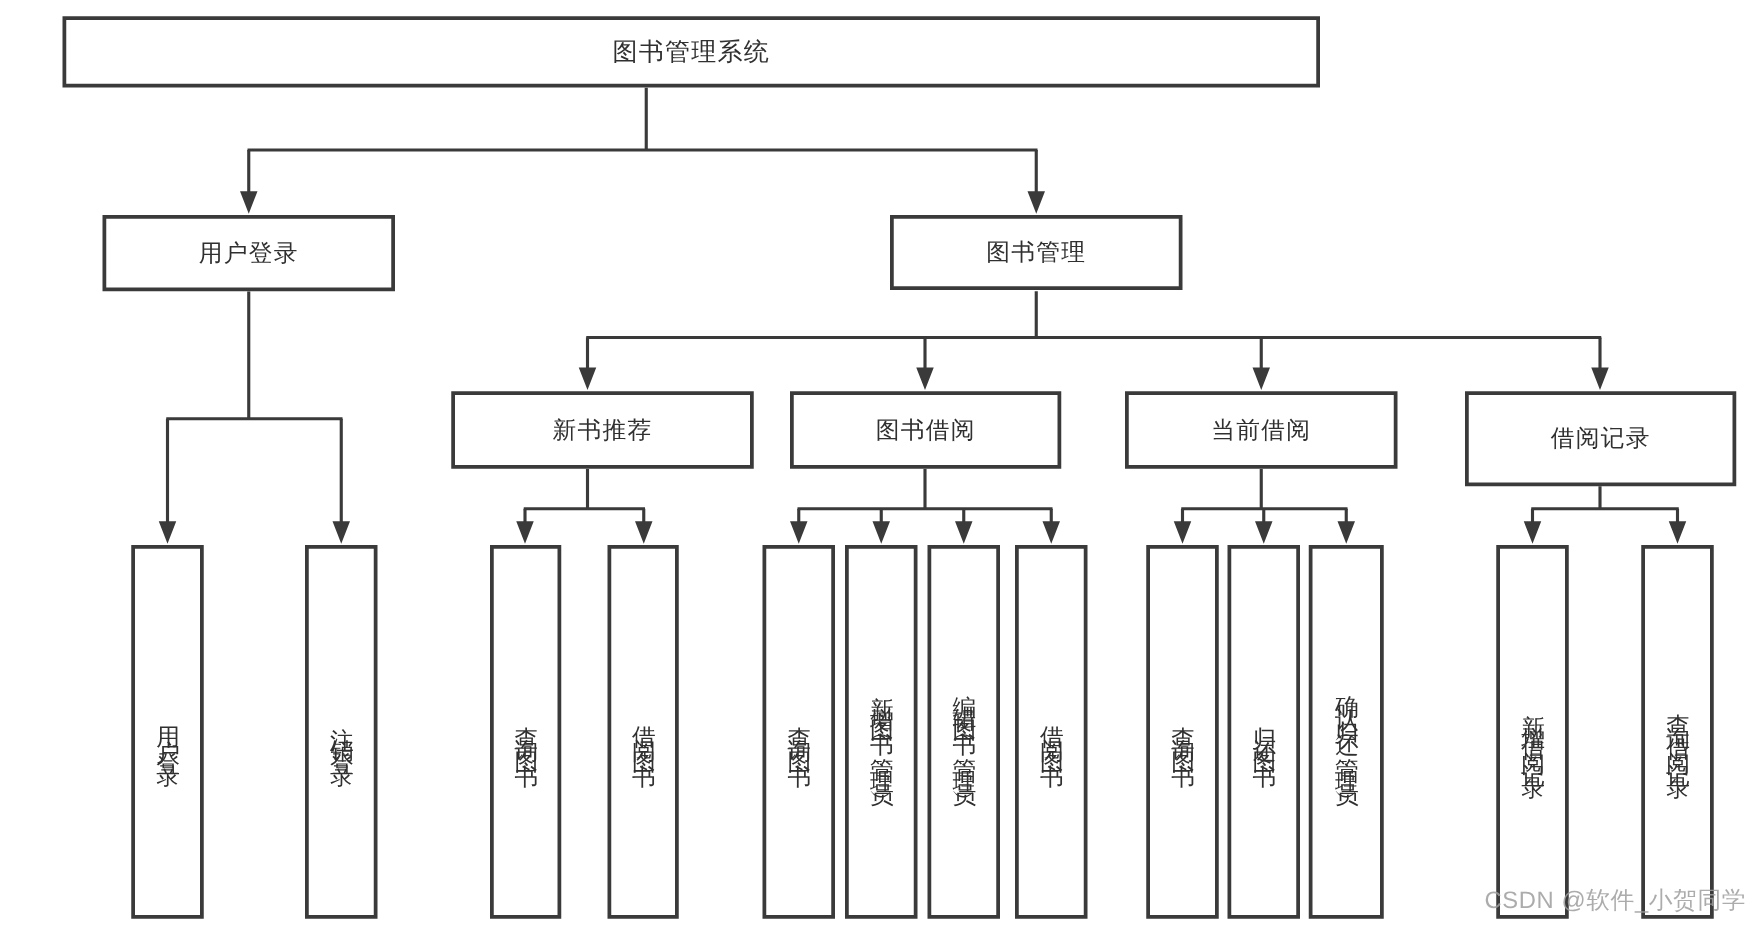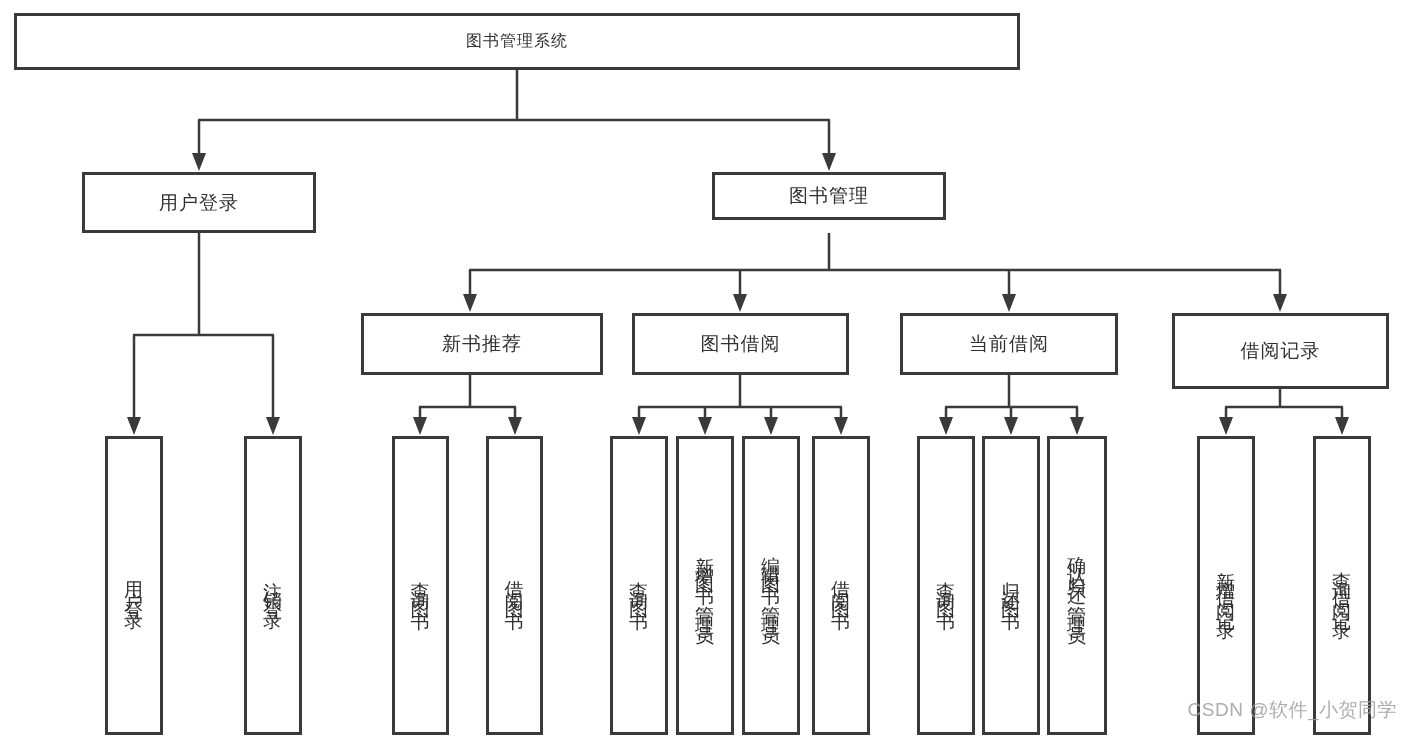--- a/index.html
+++ b/index.html
@@ -22,33 +22,33 @@
     box-sizing: border-box;
     border: 3px solid #3a3a3a;
     background: #ffffff;
     display: flex;
     align-items: center;
     justify-content: center;
     color: #303030;
     z-index: 2;
   }
   .hnode { font-size: 19px; letter-spacing: 1px; }
-  .root-node { font-size: 16px; }
+  .root-node { font-size: 20px; margin-left: 36px; }
   .vnode .vlabel {
     writing-mode: vertical-rl;
     text-orientation: mixed;
     font-size: 19px;
     line-height: 1;
     letter-spacing: 10px;
     white-space: nowrap;
   }
   .watermark {
     position: absolute;
     right: 8px;
-    bottom: 24px;
+    bottom: 14px;
     font-size: 19px;
     color: rgba(158,158,158,0.85);
     z-index: 3;
     letter-spacing: 0.5px;
   }
 </style>
 </head>
 <body>
 
 <div class="canvas">
@@ -95,21 +95,21 @@
              M939 417 L953 417 L946 435 Z
              M1004 417 L1018 417 L1011 435 Z
              M1070 417 L1084 417 L1077 435 Z
              M1219 417 L1233 417 L1226 435 Z
              M1335 417 L1349 417 L1342 435 Z" fill="#3a3a3a" stroke="none"></path>
   </svg>
 
   <div class="node hnode root-node" style="left:14px; top:13px; width:1006px; height:57px;">图书管理系统</div>
 
   <div class="node hnode" style="left:82px; top:172px; width:234px; height:61px;">用户登录</div>
-  <div class="node hnode" style="left:712px; top:172px; width:234px; height:48px;text-align:right;">图书管理</div>
+  <div class="node hnode" style="left:712px; top:172px; width:234px; height:60px;text-align:right;">图书管理</div>
 
   <div class="node hnode" style="left:361px; top:313px; width:242px; height:62px;">新书推荐</div>
   <div class="node hnode" style="left:632px; top:313px; width:217px; height:62px;">图书借阅</div>
   <div class="node hnode" style="left:900px; top:313px; width:218px; height:62px;">当前借阅</div>
   <div class="node hnode" style="left:1172px; top:313px; width:217px; height:76px;">借阅记录</div>
 
   <div class="node vnode" style="left:105px; top:436px; width:58px; height:299px;">
     <span class="vlabel">用户登录</span>
   </div>
   <div class="node vnode" style="left:244px; top:436px; width:58px; height:299px;">

